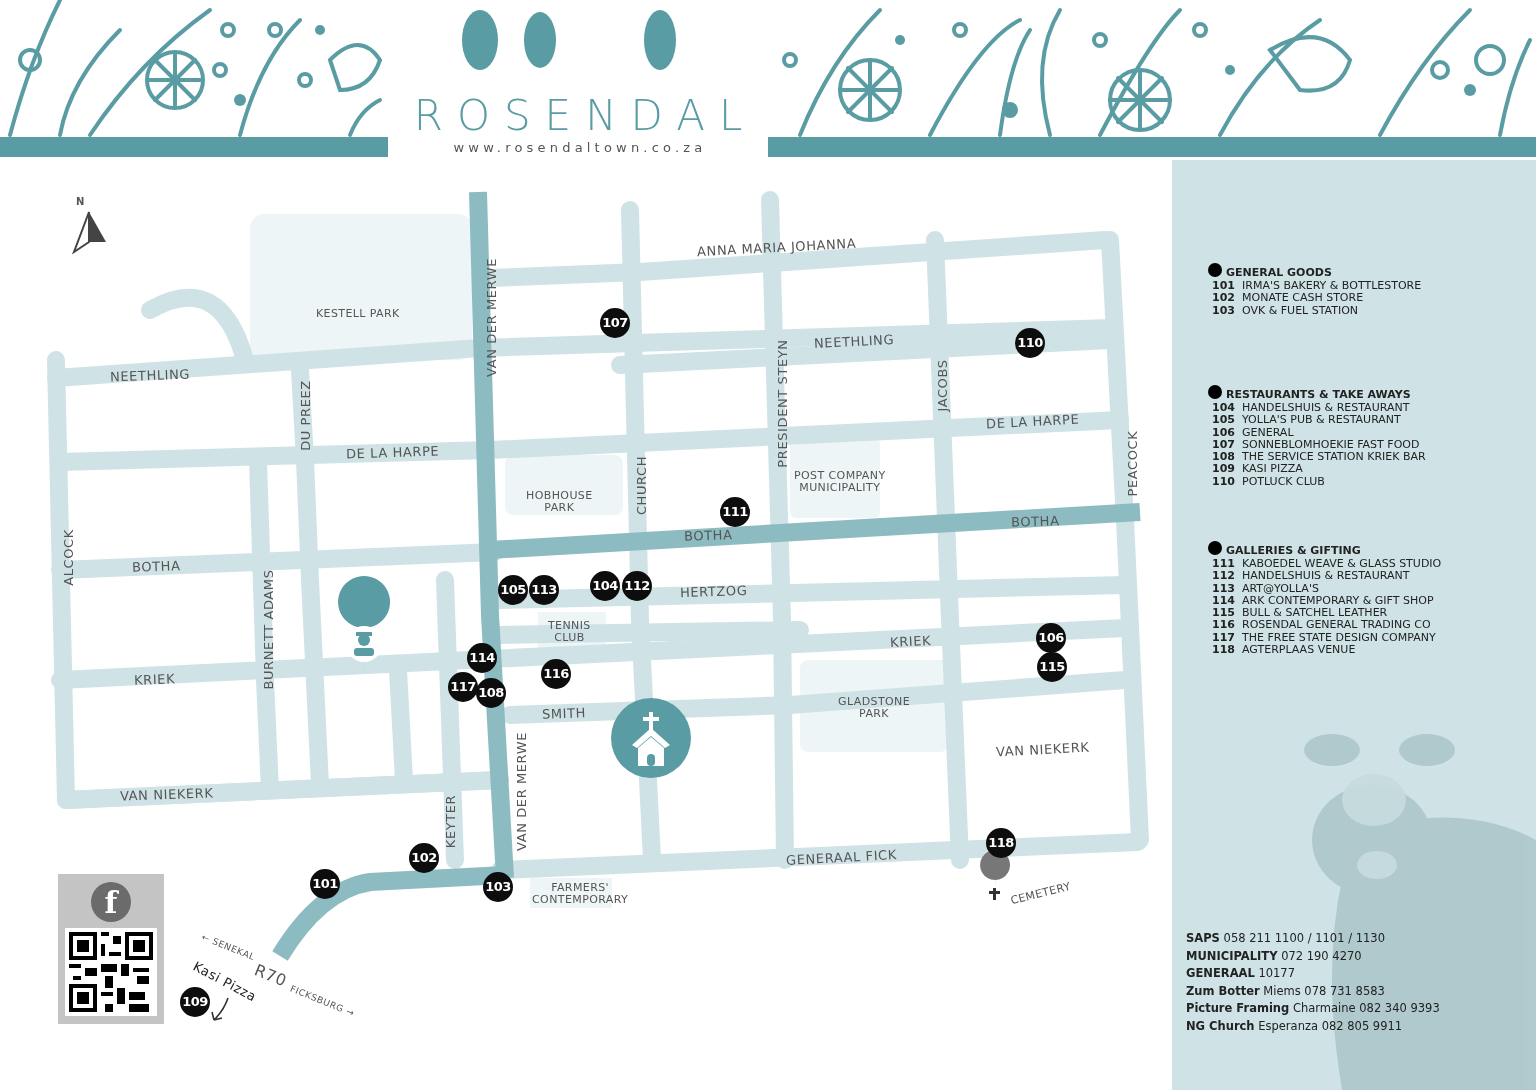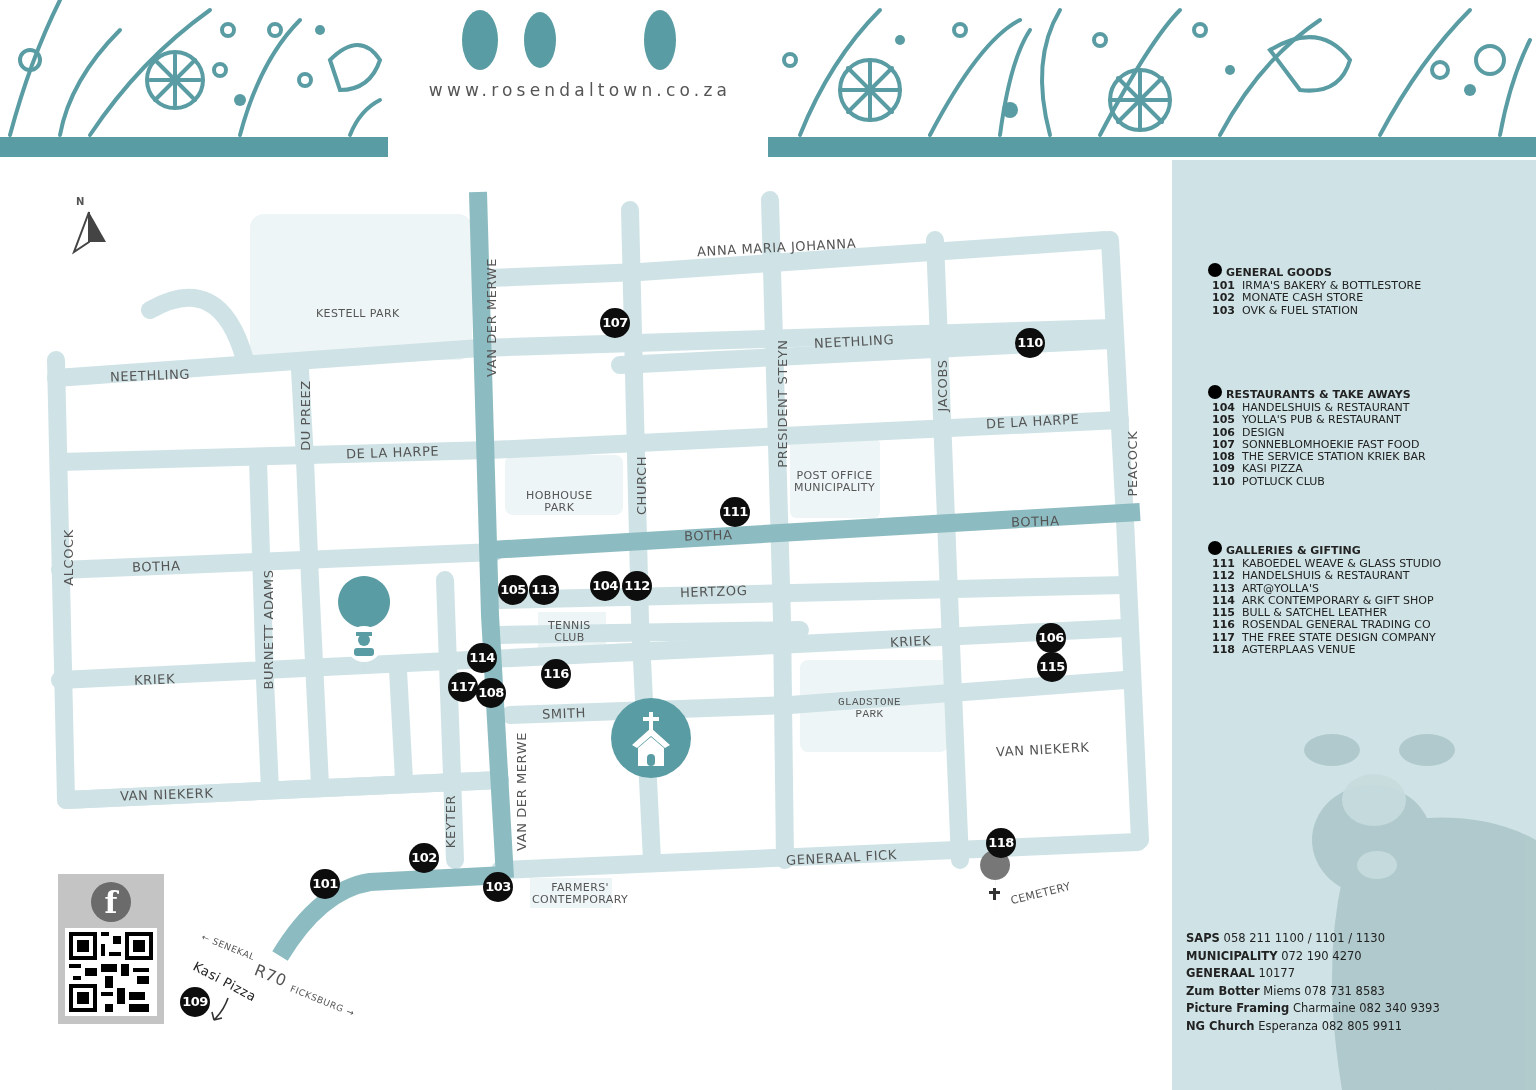--- a/index.html
+++ b/index.html
@@ -3,21 +3,21 @@
 <meta charset="utf-8">
 <style>
   * { box-sizing: border-box; margin: 0; padding: 0; }
   html, body { width: 1536px; height: 1090px; overflow: hidden; background: #ffffff; }
   body { position: relative; font-family: "DejaVu Sans", sans-serif; color: #333; }
 
   .banner { position: absolute; left: 0; top: 0; width: 1536px; height: 160px; overflow: hidden; }
   .banner-band { position: absolute; top: 137px; height: 20px; background: #5a9ca3; }
   .title-box { position: absolute; left: 390px; top: 78px; width: 376px; height: 82px; background: #fff; text-align: center; }
   .title { font-family: "DejaVu Sans", sans-serif; font-weight: 300; font-size: 42px; letter-spacing: 14px; color: #5a9ca3; margin-top: 16px; padding-left: 14px; line-height: 44px; }
-  .url { font-size: 17px; letter-spacing: 4.2px; color: #555; margin-top: 2px; padding-left: 4px; }
+  .url { font-size: 13px; letter-spacing: 4.2px; color: #555; margin-top: 2px; padding-left: 4px; }
 
   .map { position: absolute; left: 0; top: 160px; width: 1172px; height: 930px; }
   .map svg { position: absolute; left: 0; top: 0; }
 
   .street { position: absolute; font-family: "DejaVu Sans", sans-serif; font-size: 13px; color: #555; letter-spacing: 0.6px; white-space: nowrap; transform-origin: center center; }
   .place { position: absolute; font-size: 11px; color: #555; text-align: center; line-height: 12px; letter-spacing: 0.4px; }
 
   .pin { position: absolute; width: 30px; height: 30px; border-radius: 50%; background: #0d0d0d; color: #fff; font-weight: bold; font-size: 13px; line-height: 30px; text-align: center; letter-spacing: -0.5px; }
 
   .legend { position: absolute; left: 1172px; top: 160px; width: 364px; height: 1074px; background: #cfe3e6; overflow: hidden; }
@@ -81,20 +81,21 @@
         <circle cx="1470" cy="90" r="6"></circle>
         <circle cx="1010" cy="110" r="8"></circle>
       <ellipse cx="480" cy="40" rx="18" ry="30"></ellipse>
         <ellipse cx="540" cy="40" rx="16" ry="28"></ellipse>
       <ellipse cx="660" cy="40" rx="16" ry="30"></ellipse>
     </g>
   </svg>
   <div class="banner-band" style="left:0;width:388px;"></div>
   <div class="banner-band" style="left:768px;width:768px;"></div>
   <div class="title-box">
+    <div class="title">ROSENDAL</div>
     <div class="url">www.rosendaltown.co.za</div>
   </div>
 </div>
 
 <div class="map">
   <svg width="1172" height="930">
 
     <g fill="#eef5f6">
       <rect x="250" y="54" width="222" height="146" rx="14"></rect>
       <rect x="505" y="295" width="118" height="60" rx="8"></rect>
@@ -190,23 +191,23 @@
   <div class="street" style="left:40px;top:390px;transform:rotate(-90deg);">ALCOCK</div>
   <div class="street" style="left:208px;top:462px;transform:rotate(-90deg);">BURNETT ADAMS</div>
   <div class="street" style="left:424px;top:654px;transform:rotate(-90deg);">KEYTER</div>
   <div class="street" style="left:612px;top:318px;transform:rotate(-90deg);">CHURCH</div>
   <div class="street" style="left:718px;top:236px;transform:rotate(-90deg);">PRESIDENT STEYN</div>
   <div class="street" style="left:916px;top:218px;transform:rotate(-90deg);">JACOBS</div>
   <div class="street" style="left:1100px;top:296px;transform:rotate(-90deg);">PEACOCK</div>
 
   <div class="place" style="left:316px;top:148px;">KESTELL PARK</div>
   <div class="place" style="left:526px;top:330px;"><span>HOBHOUSE</span><br><span>PARK</span></div>
-  <div class="place" style="left:794px;top:310px;"><span>POST OFFICE</span><br><span>MUNICIPALITY</span></div>
+  <div class="place" style="left:794px;top:310px;"><span>POST COMPANY</span><br><span>MUNICIPALITY</span></div>
   <div class="place" style="left:548px;top:460px;"><span>TENNIS</span><br><span>CLUB</span></div>
-  <div class="place" style="left:838px;top:536px;font-family:Liberation Mono, monospace;"><span>GLADSTONE</span><br><span>PARK</span></div>
+  <div class="place" style="left:838px;top:536px;"><span>GLADSTONE</span><br><span>PARK</span></div>
   <div class="place" style="left:532px;top:722px;"><span>FARMERS'</span><br><span>CONTEMPORARY</span></div>
   <div class="place" style="left:1010px;top:728px;transform:rotate(-14deg);">CEMETERY</div>
 
   <div class="street" style="left:200px;top:782px;font-size:9px;transform:rotate(22deg);">← SENEKAL</div>
   <div class="street" style="left:254px;top:806px;font-size:16px;transform:rotate(22deg);">R70</div>
   <div class="street" style="left:288px;top:836px;font-size:9px;transform:rotate(22deg);">FICKSBURG →</div>
   <div class="street" style="left:190px;top:814px;font-size:13px;color:#222;transform:rotate(28deg);">Kasi Pizza</div>
 
   <div class="pin" style="left:310px;top:709px;">101</div>
   <div class="pin" style="left:409px;top:683px;">102</div>
@@ -307,21 +308,21 @@
     <div class="item">
         <span class="num">104</span>
         <span>HANDELSHUIS &amp; RESTAURANT</span>
       </div>
     <div class="item">
         <span class="num">105</span>
         <span>YOLLA'S PUB &amp; RESTAURANT</span>
       </div>
     <div class="item">
         <span class="num">106</span>
-        <span>DESIGN</span>
+        <span>GENERAL</span>
       </div>
     <div class="item">
         <span class="num">107</span>
         <span>SONNEBLOMHOEKIE FAST FOOD</span>
       </div>
     <div class="item">
         <span class="num">108</span>
         <span>THE SERVICE STATION KRIEK BAR</span>
       </div>
     <div class="item">

